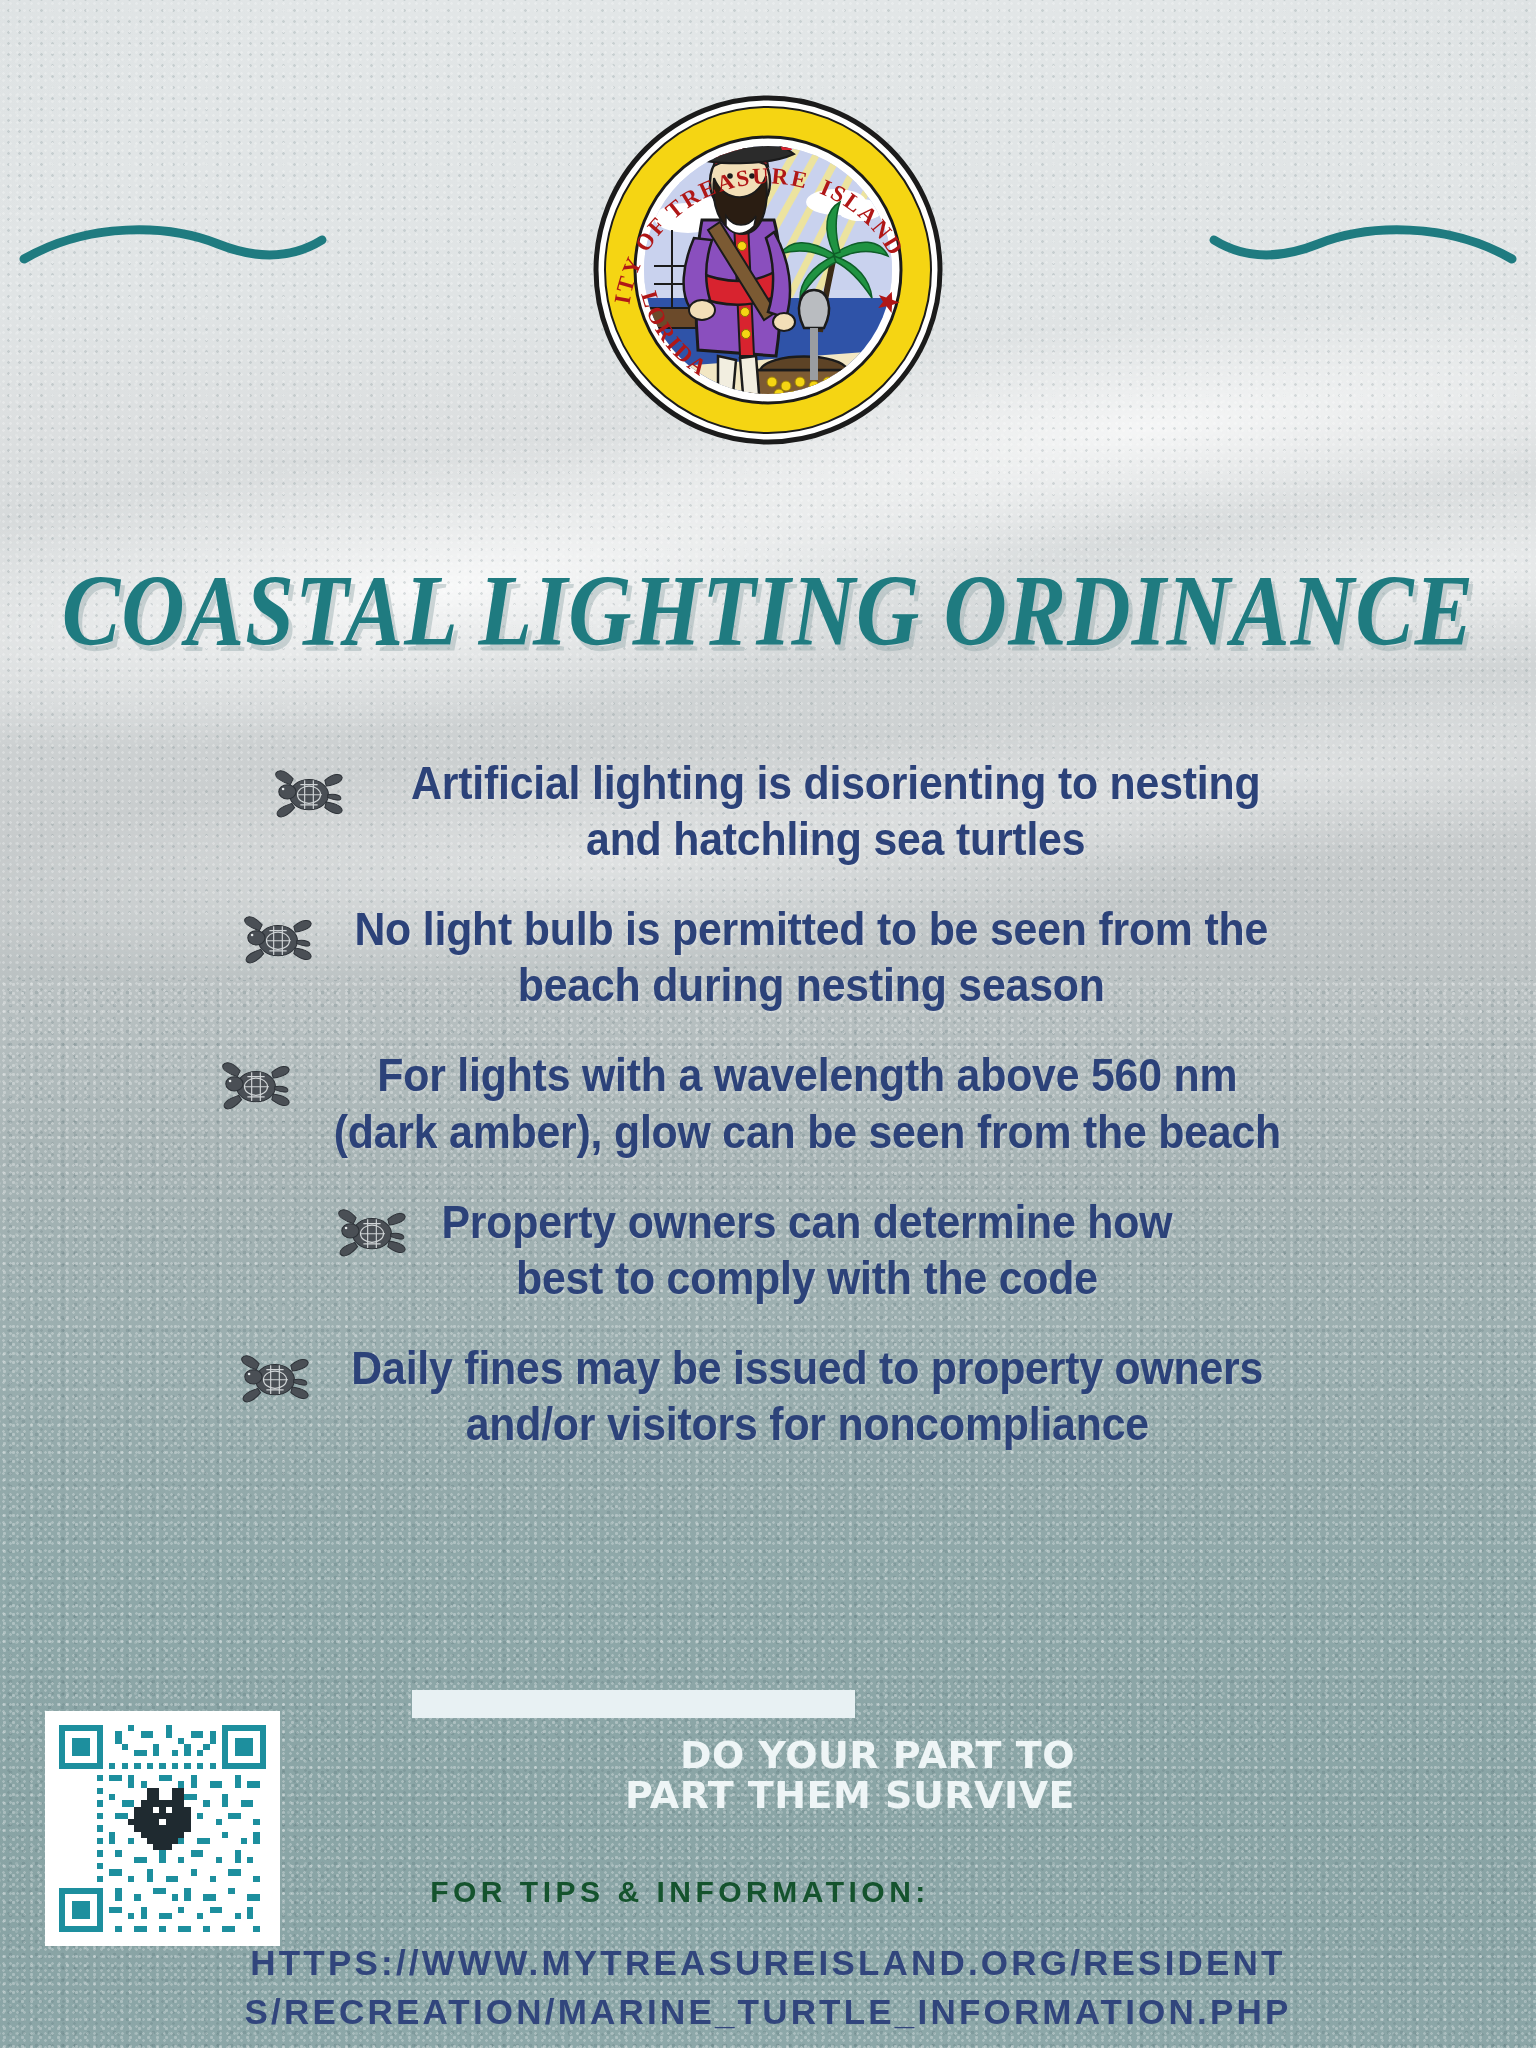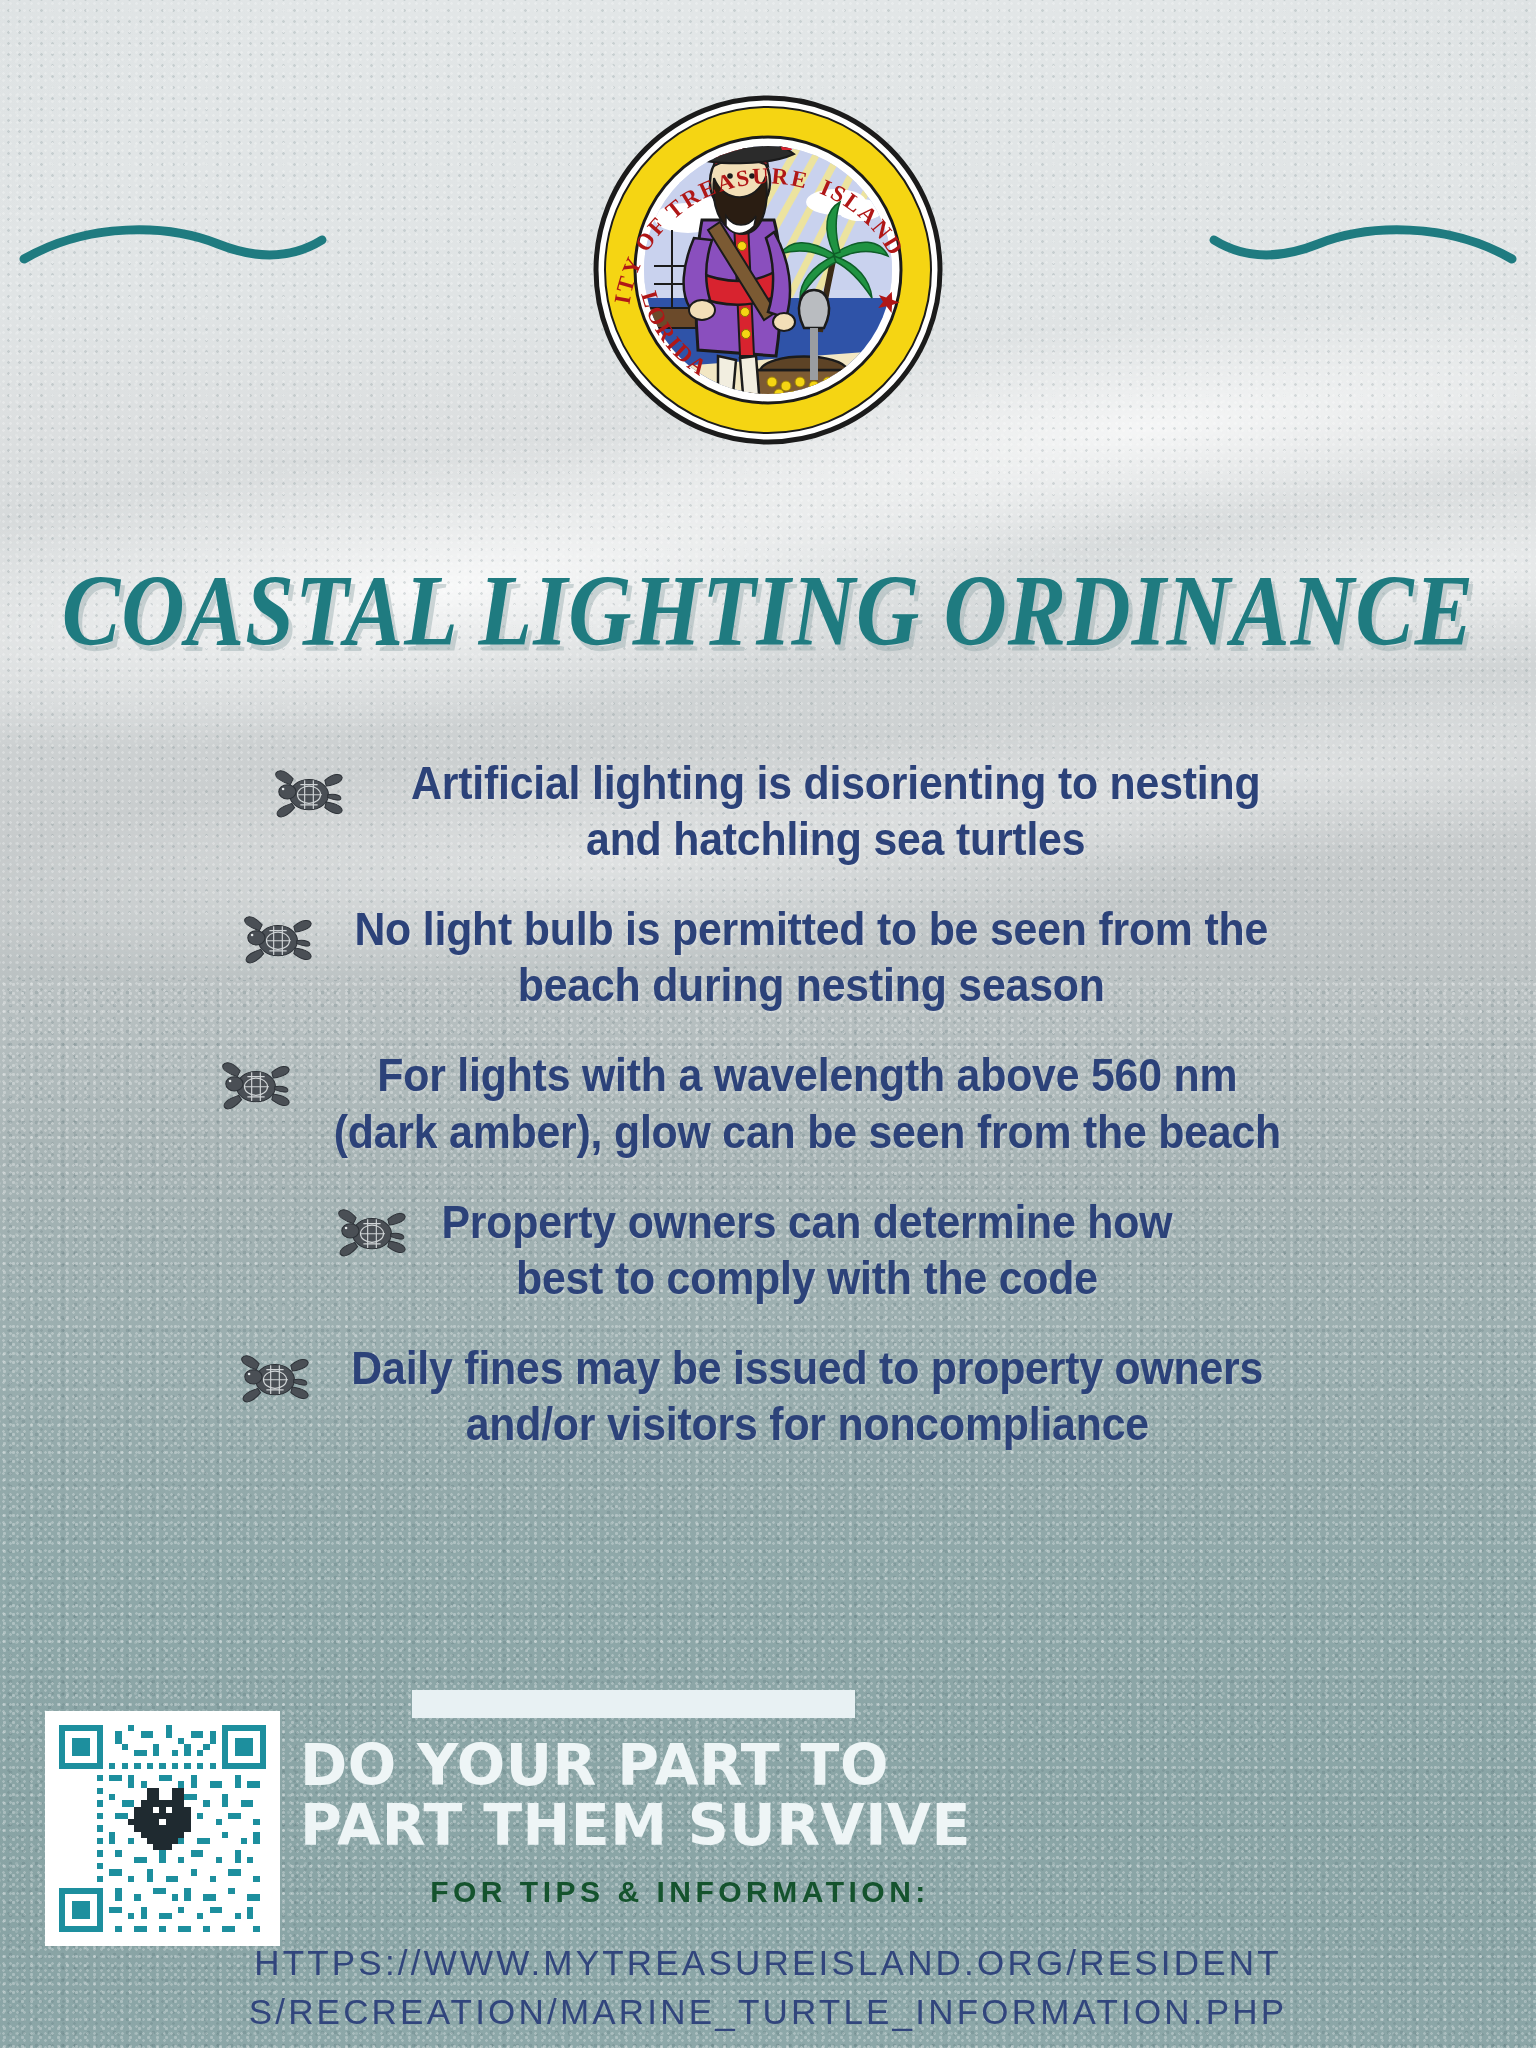--- a/index.html
+++ b/index.html
@@ -172,45 +172,45 @@
   }
   .qr svg{ display:block; width:100%; height:100%; }
 
   .white-bar{
     position:absolute; left:412px; top:1690px;
     width:443px; height:28px;
     background:#e8f1f3;
   }
 
   .cta{
-    position:absolute; left:300px; top:1735px; width:760px;
-    text-align:left;
+    position:absolute; left:315px; top:1735px; width:760px;
+    text-align:right;
     font-family:"DejaVu Sans", sans-serif;
     font-weight:bold;
-    font-size:57px;
+    font-size:38px;
     line-height:1.06;
     color:#eef5f6;
     letter-spacing:.5px;
   }
 
   .tips{
     position:absolute; left:300px; top:1875px; width:760px;
     text-align:center;
     font-family:"Liberation Sans", sans-serif;
     font-weight:bold;
     font-size:30px;
     letter-spacing:4.5px;
     color:#14532d;
   }
 
   .url{
     position:absolute; left:30px; right:30px; top:1938px;
     text-align:center;
     font-family:"Liberation Sans", sans-serif;
-    font-weight:normal;
+    font-weight:bold;
     font-size:35px;
     line-height:1.4;
     letter-spacing:3.2px;
     color:#31457c;
   }
 </style>
 </head>
 <body>
 
 <div class="poster">

